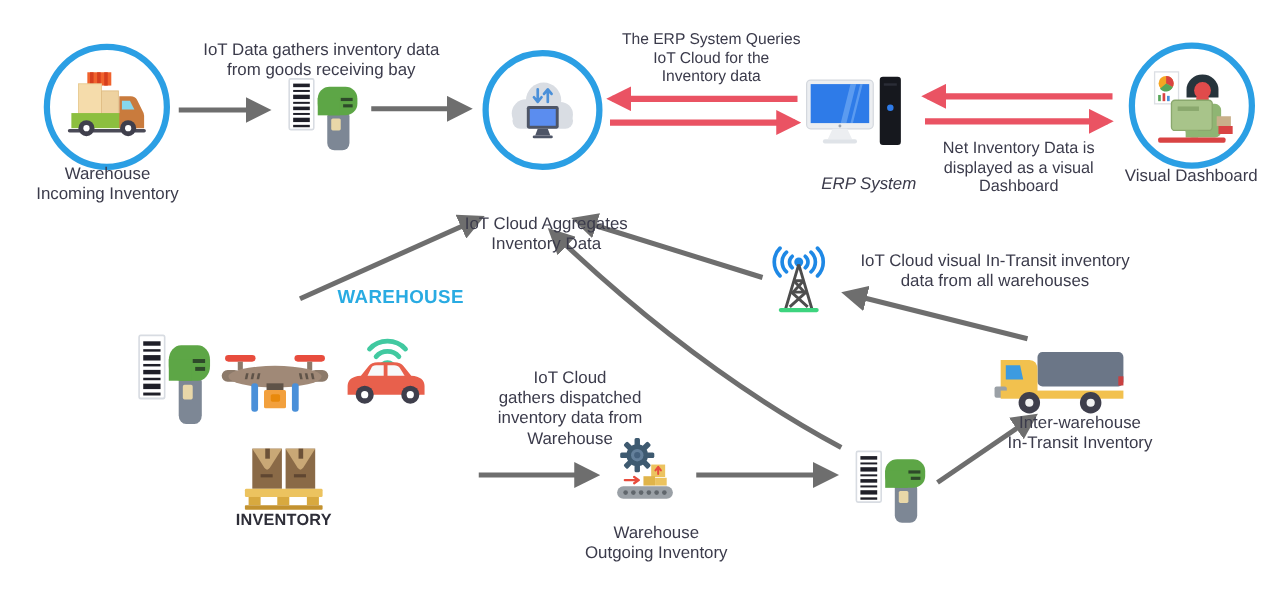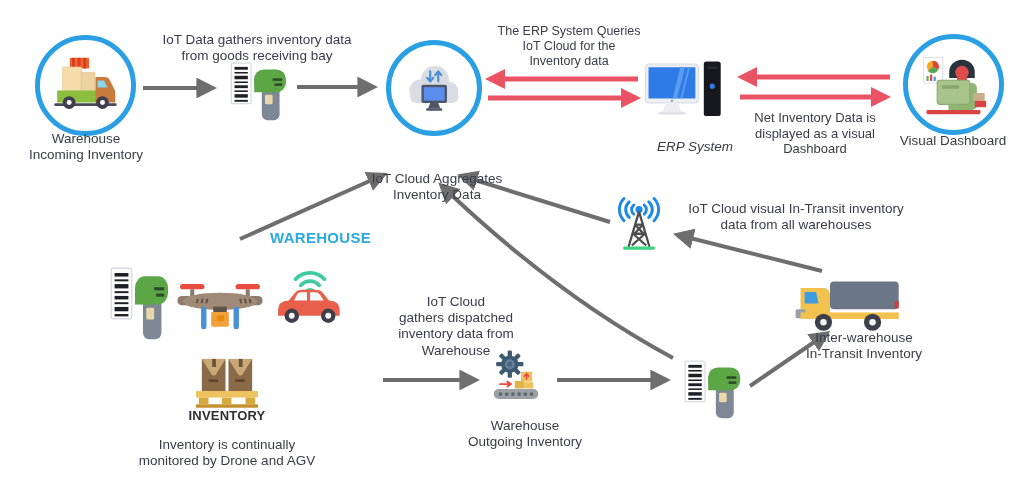--- a/index.html
+++ b/index.html
@@ -256,22 +256,20 @@
       <rect x="66" y="4" width="5" height="11" fill="#6b5138"></rect>
       <rect x="61" y="32" width="13" height="3.5" fill="#5f4631"></rect>
       <rect x="8" y="48" width="84" height="9" rx="1.5" fill="#ecc35f"></rect>
       <rect x="12" y="57" width="13" height="9" fill="#d8a93f"></rect>
       <rect x="43" y="57" width="13" height="9" fill="#d8a93f"></rect>
       <rect x="75" y="57" width="13" height="9" fill="#d8a93f"></rect>
       <rect x="8" y="66" width="84" height="5" rx="1" fill="#c3922f"></rect>
     </svg>
   </div>
   <div class="bold-label" style="left:187px;top:408px;width:80px;">INVENTORY</div>
-  <div class="txt" style="left:112px;top:437px;width:230px;font-size:13.5px;">Inventory is continually
-monitored by Drone and AGV</div>
 
   <div class="txt left" style="left:381px;top:294px;width:150px;font-size:13.5px;">IoT Cloud
 gathers dispatched
 inventory data from
 Warehouse</div>
 
   <div class="icon" style="left:485px;top:348px;width:62px;height:56px;">
     <svg viewBox="0 0 100 90" width="62" height="56" preserveAspectRatio="none">
       <g fill="#3e5a70">
         <circle cx="40" cy="26" r="14"></circle>

